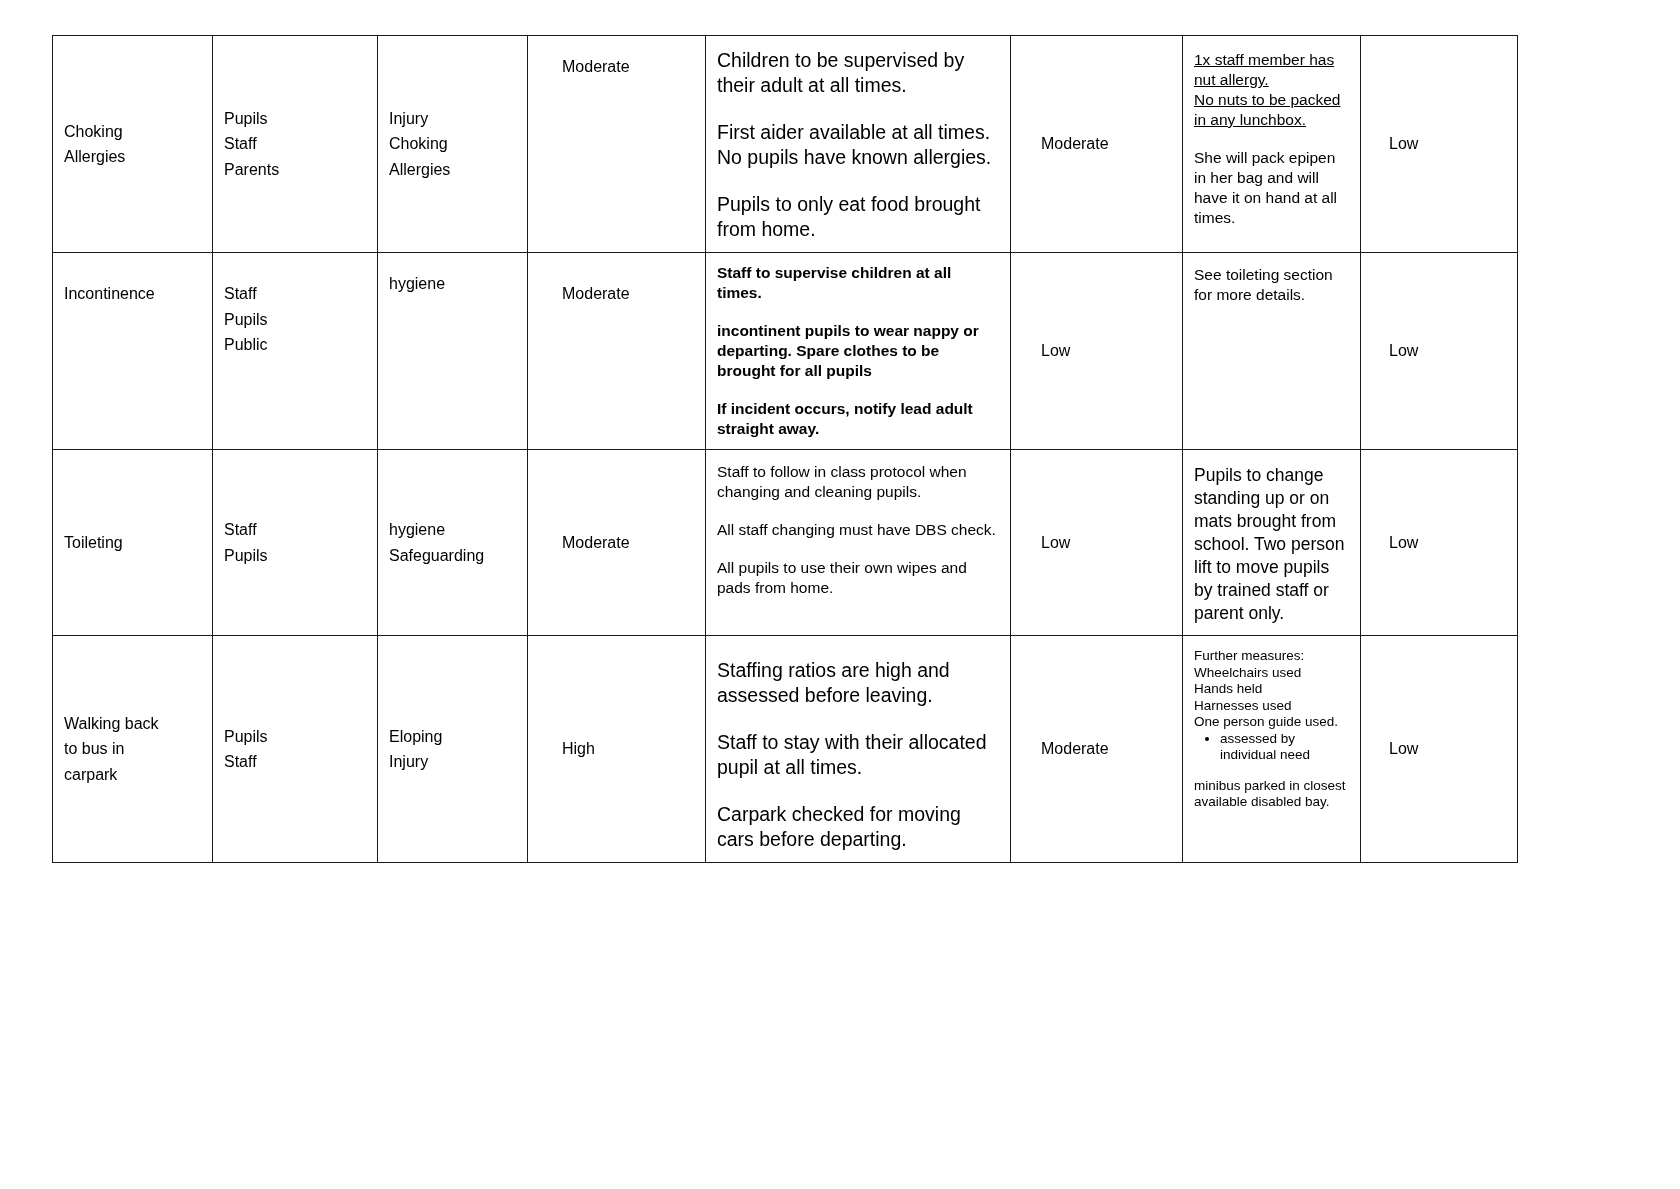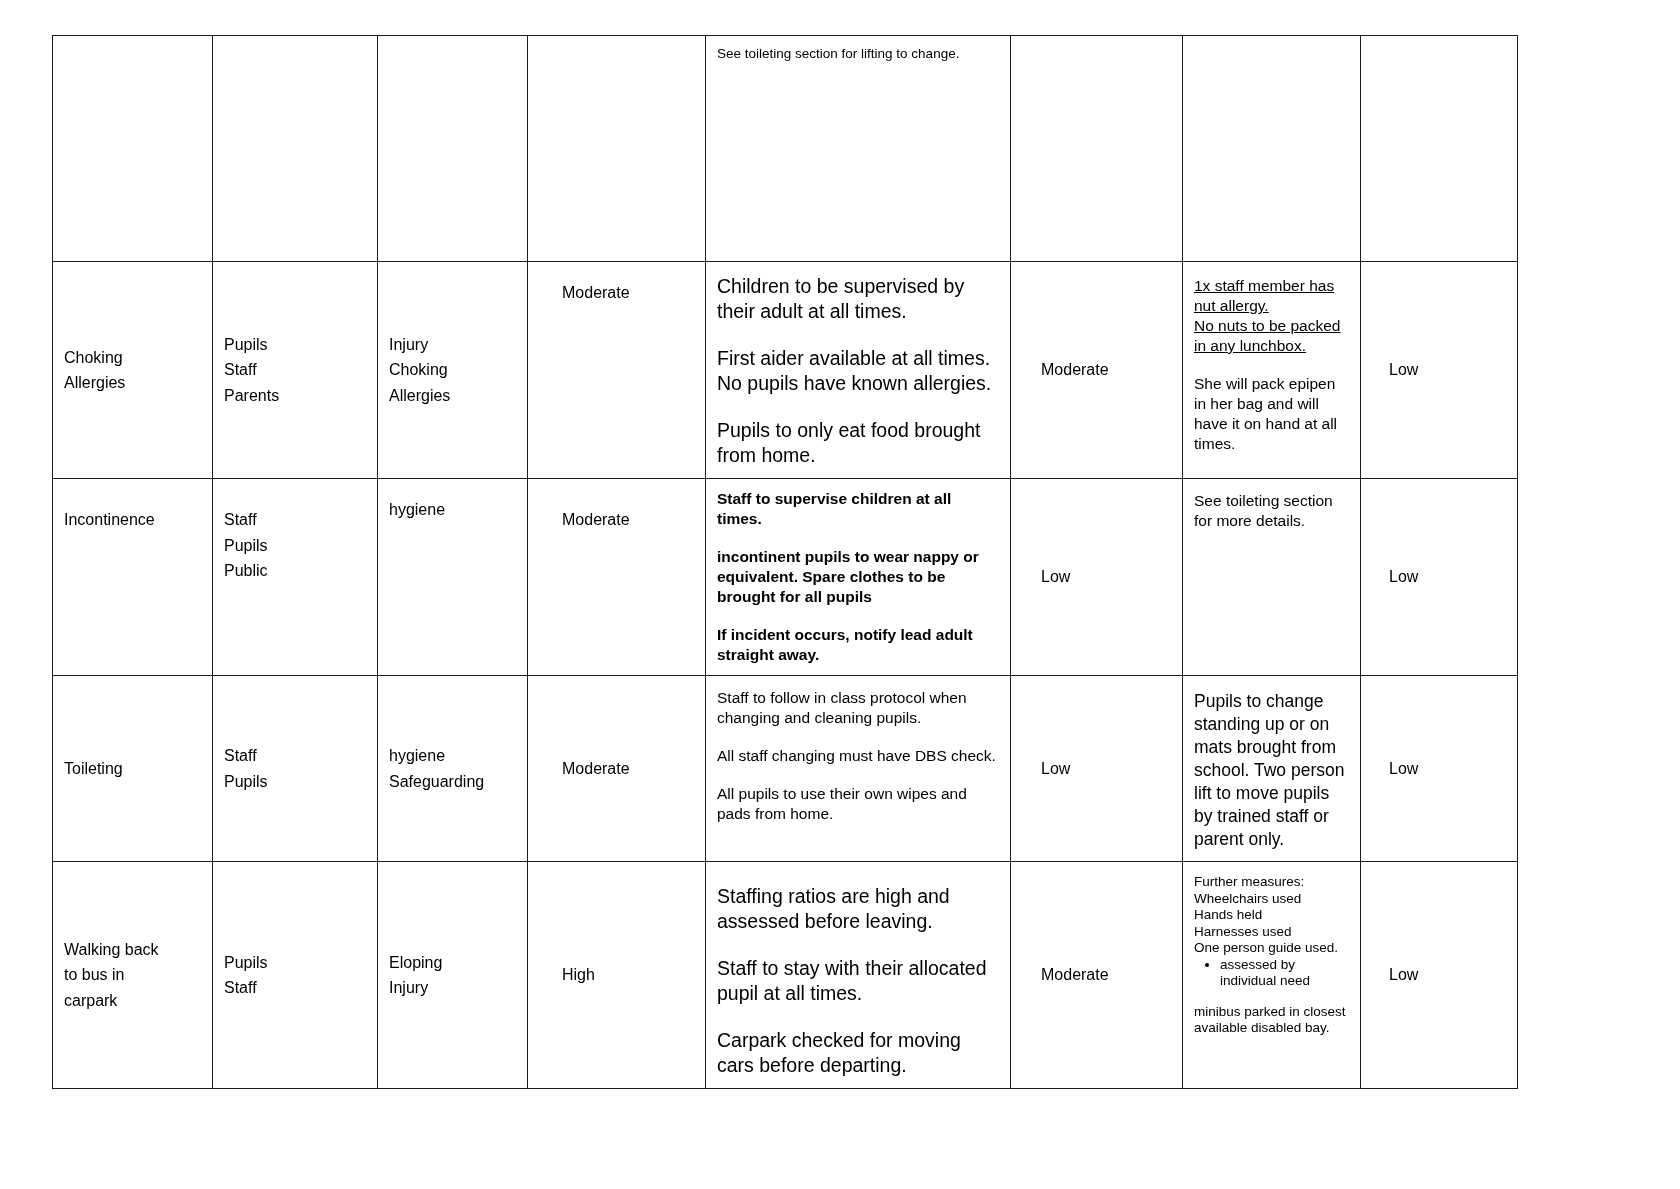--- a/index.html
+++ b/index.html
@@ -109,48 +109,20 @@
         <col class="c-who">
         <col class="c-harm">
         <col class="c-rating">
       <col class="c-controls">
         <col class="c-residual">
         <col class="c-further">
         <col class="c-final">
     </colgroup>
     <tbody>
 
-      <tr class="r-top">
-        <td>
-            <div class="cell t-lg"></div>
-          </td>
-        <td>
-            <div class="cell t-lg"></div>
-          </td>
-        <td>
-            <div class="cell t-lg"></div>
-          </td>
-        <td>
-            <div class="cell t-lg rating-cell"></div>
-          </td>
-        <td>
-          <div class="cell t-tiny">
-            <p class="para">See toileting section for lifting to change.</p>
-          </div>
-        </td>
-        <td>
-            <div class="cell t-lg residual-cell"></div>
-          </td>
-        <td>
-            <div class="cell t-xs"></div>
-          </td>
-        <td>
-            <div class="cell t-lg final-cell"></div>
-          </td>
-      </tr>
 
       <tr class="r-choking">
         <td>
           <div class="cell t-lg v-mid">
             <div class="v-mid-block">
               <span class="line">Choking</span>
               <span class="line">Allergies</span>
             </div>
           </div>
         </td>
@@ -219,21 +191,21 @@
           <div class="cell t-lg" style="padding-top:18px;">
             <span class="line">hygiene</span>
           </div>
         </td>
         <td>
           <div class="cell t-lg rating-cell" style="padding-top:28px;">Moderate</div>
         </td>
         <td>
           <div class="cell t-sm" style="padding-top:10px;font-weight:bold;">
             <p class="para para-sm">Staff to supervise children at all times.</p>
-            <p class="para para-sm">incontinent pupils to wear nappy or equivalent. Spare clothes to be brought for all pupils</p>
+            <p class="para para-sm">incontinent pupils to wear nappy or departing. Spare clothes to be brought for all pupils</p>
             <p class="para para-sm">If incident occurs, notify lead adult straight away.</p>
           </div>
         </td>
         <td>
           <div class="cell t-lg v-mid residual-cell">
               <span>Low</span>
             </div>
         </td>
         <td>
           <div class="cell t-sm" style="padding-top:12px;">

